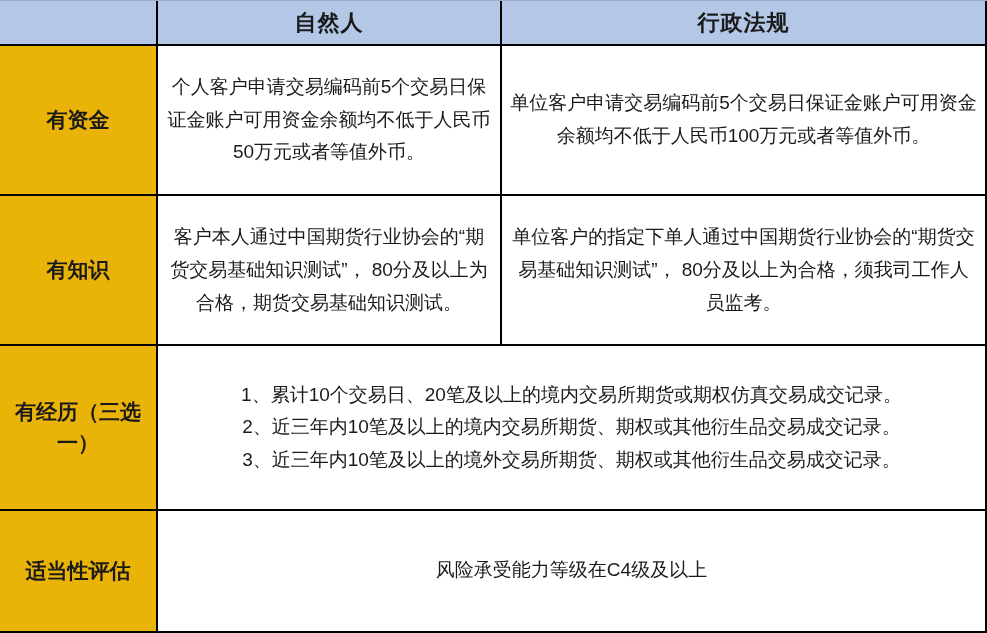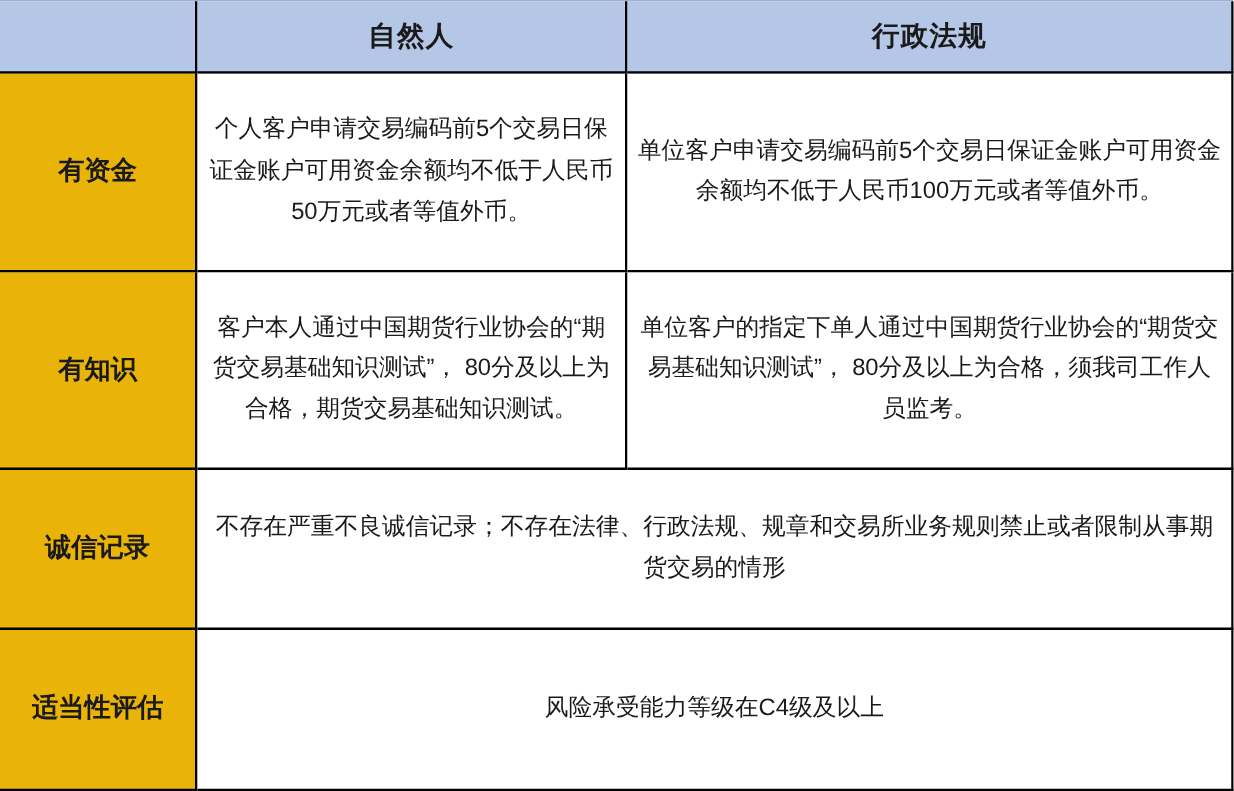--- a/index.html
+++ b/index.html
@@ -52,21 +52,21 @@
   td.body-cell {
     background: #ffffff;
     font-size: 19px;
     font-weight: normal;
     line-height: 1.72;
   }
   td.body-cell .exp-line {
     text-align: center;
   }
   
-  tr.header-row   { height: 58px; margin-left: 18px; }
+  tr.header-row   { height: 45px; margin-left: 18px; }
   tr.row-funds    { height: 102px; }
   tr.row-knowledge{ height: 107px; }
   tr.row-exp      { height: 118px; }
   tr.row-system   { height: 73px; }
   tr.row-credit   { height: 87px; }
   tr.row-suit     { height: 88px; }
 </style>
 </head>
 <body>
 
@@ -88,23 +88,27 @@
       <tr class="row-funds">
         <th class="row-label">有资金</th>
         <td class="body-cell">个人客户申请交易编码前5个交易日保证金账户可用资金余额均不低于人民币50万元或者等值外币。</td>
         <td class="body-cell">单位客户申请交易编码前5个交易日保证金账户可用资金余额均不低于人民币100万元或者等值外币。</td>
       </tr>
       <tr class="row-knowledge">
         <th class="row-label">有知识</th>
         <td class="body-cell">客户本人通过中国期货行业协会的“期货交易基础知识测试”， 80分及以上为合格，期货交易基础知识测试。</td>
         <td class="body-cell">单位客户的指定下单人通过中国期货行业协会的“期货交易基础知识测试”， 80分及以上为合格，须我司工作人员监考。</td>
       </tr>
-      <tr class="row-credit">
-        <th class="row-label">诚信记录</th>
-        <td class="body-cell" colspan="2">不存在严重不良诚信记录；不存在法律、行政法规、规章和交易所业务规则禁止或者限制从事期货交易的情形</td>
+      <tr class="row-exp">
+        <th class="row-label">有经历（三选一）</th>
+        <td class="body-cell" colspan="2">
+          <div class="exp-line">1、累计10个交易日、20笔及以上的境内交易所期货或期权仿真交易成交记录。</div>
+          <div class="exp-line">2、近三年内10笔及以上的境内交易所期货、期权或其他衍生品交易成交记录。</div>
+          <div class="exp-line">3、近三年内10笔及以上的境外交易所期货、期权或其他衍生品交易成交记录。</div>
+        </td>
       </tr>
       <tr class="row-suit">
         <th class="row-label">适当性评估</th>
         <td class="body-cell" colspan="2">风险承受能力等级在C4级及以上</td>
       </tr>
     </tbody>
   </table>
 </div>
 
 </body></html>

